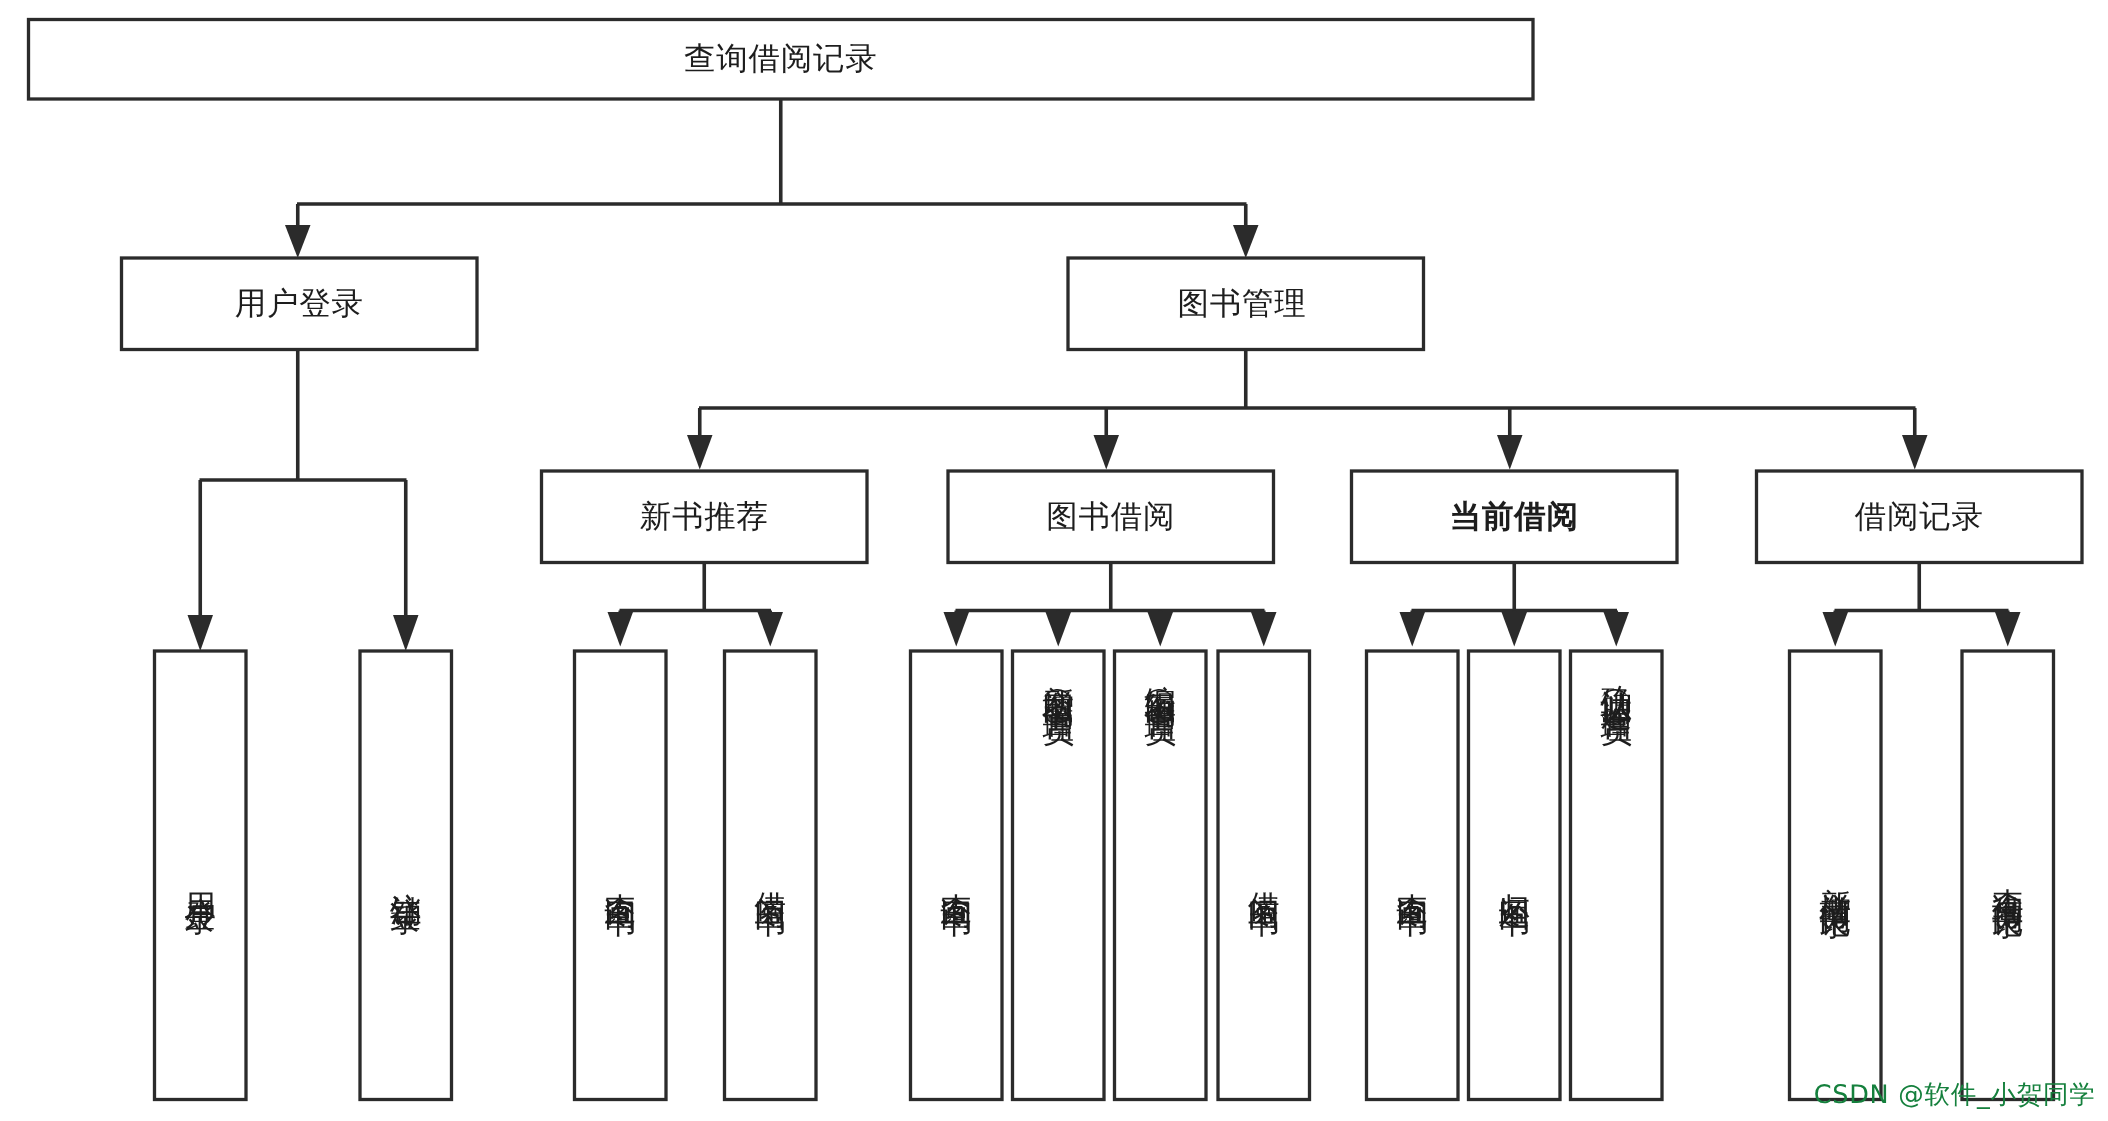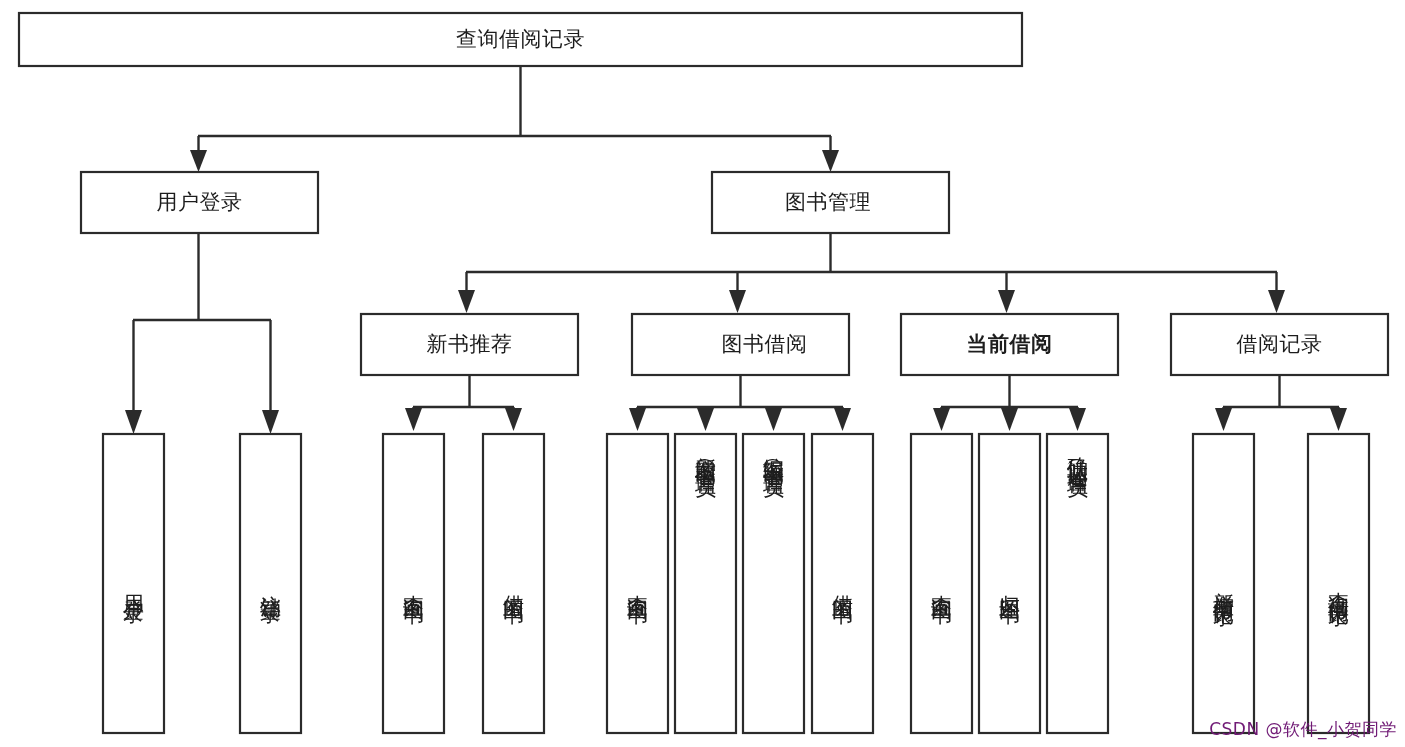--- a/index.html
+++ b/index.html
@@ -68,21 +68,21 @@
     writing-mode: vertical-rl;
     text-orientation: upright;
     letter-spacing: 3px;
     white-space: nowrap;
   }
   .watermark {
     position: absolute;
     right: 8px;
     bottom: 6px;
     font-size: 17px;
-    color: #701a75;
+    color: #15803d;
     letter-spacing: 0.5px;
     white-space: nowrap;
     pointer-events: none;
   }
 </style>
 </head>
 <body>
 
 <div id="diagram-root">
 
@@ -182,21 +182,21 @@
       <rect class="node-box" x="1308" y="434" width="61" height="299"></rect>
     </g>
   </svg>
 
   <div class="node-label-h" style="left:19px; top:13px; width:1003px; height:53px;">查询借阅记录</div>
 
   <div class="node-label-h" style="left:81px; top:172px; width:237px; height:61px;">用户登录</div>
   <div class="node-label-h" style="left:712px; top:172px; width:232px; height:61px;">图书管理</div>
 
   <div class="node-label-h" style="left:361px; top:314px; width:217px; height:61px;">新书推荐</div>
-  <div class="node-label-h" style="left:632px; top:314px; width:217px; height:61px;margin-left:24px;">图书借阅</div>
+  <div class="node-label-h" style="left:632px; top:314px; width:217px; height:61px;">图书借阅</div>
   <div class="node-label-h" style="left:901px; top:314px; width:217px; height:61px;font-weight:bold;">当前借阅</div>
   <div class="node-label-h" style="left:1171px; top:314px; width:217px; height:61px;">借阅记录</div>
 
   <div class="node-label-v" style="left:103px; top:434px; width:61px; height:299px;">
     <span class="vtext">用户登录</span>
   </div>
   <div class="node-label-v" style="left:240px; top:434px; width:61px; height:299px;">
     <span class="vtext">注销登录</span>
   </div>
   <div class="node-label-v" style="left:383px; top:434px; width:61px; height:299px;">

